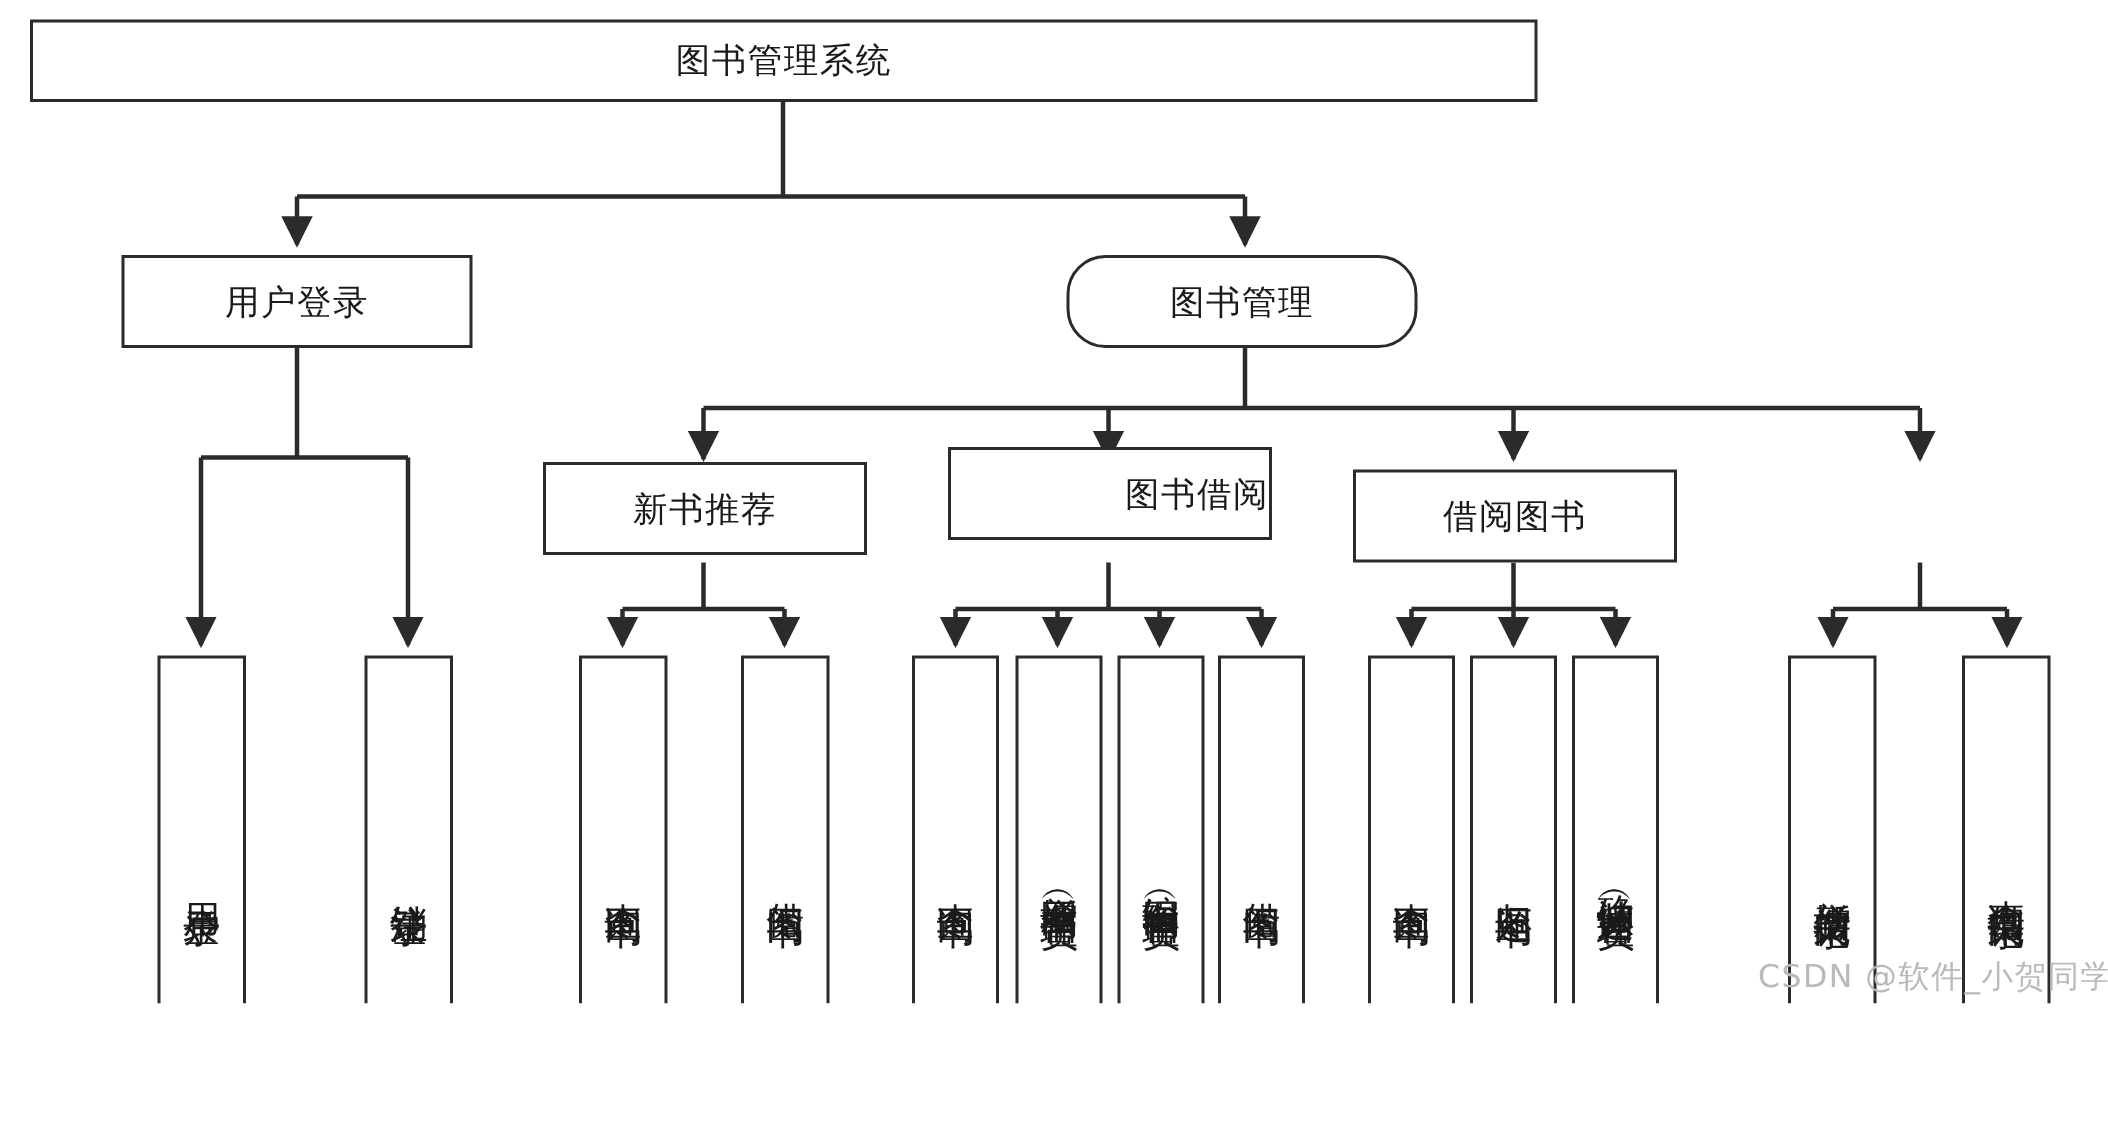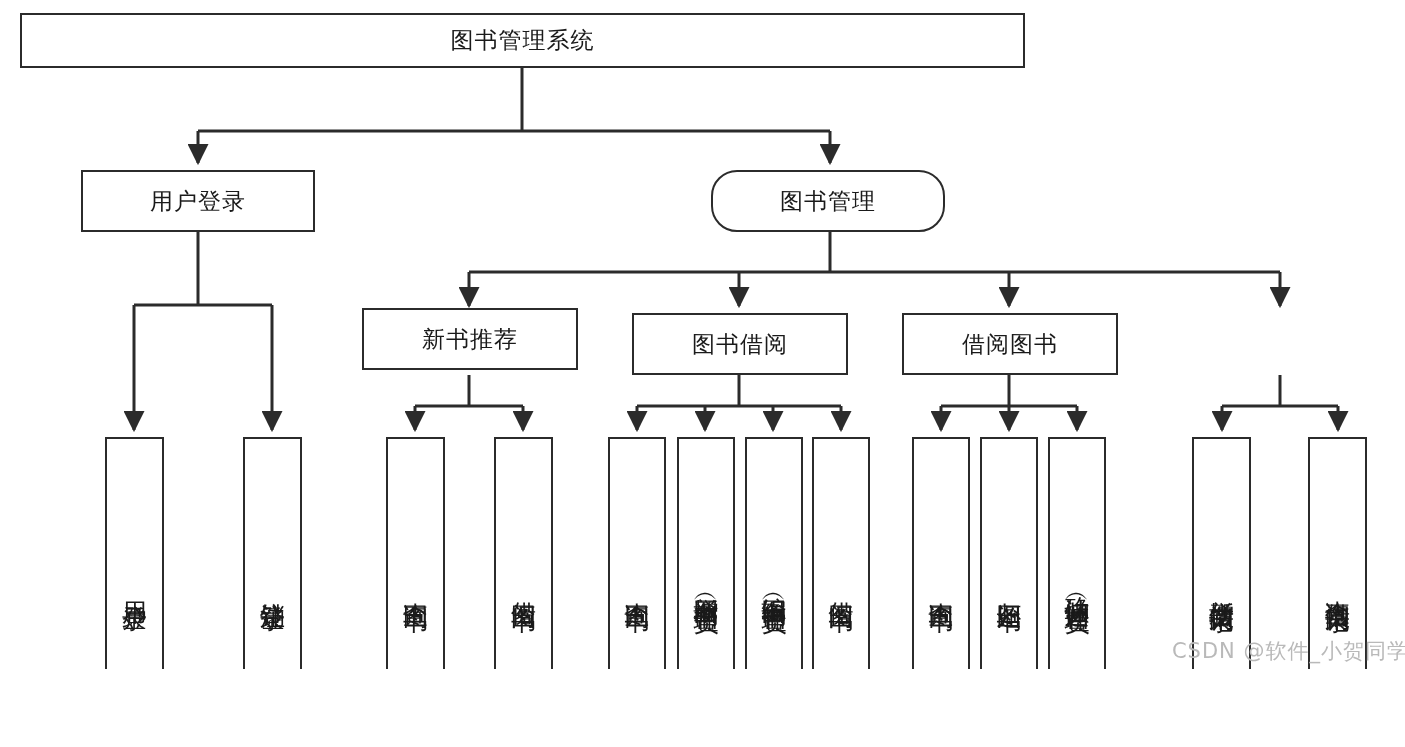--- a/index.html
+++ b/index.html
@@ -125,21 +125,21 @@
   <div class="node horiz" style="left:81px; top:170px; width:234px; height:62px;">
     <span>用户登录</span>
   </div>
   <div class="node horiz" style="left:711px; top:170px; width:234px; height:62px;border-radius:26px;">
     <span>图书管理</span>
   </div>
 
   <div class="node horiz" style="left:362px; top:308px; width:216px; height:62px;">
     <span>新书推荐</span>
   </div>
-  <div class="node horiz" style="left:632px; top:313px; width:216px; height:62px;">
+  <div class="node horiz" style="left:632px; top:298px; width:216px; height:62px;justify-content:flex-end;">
     <span>图书借阅</span>
   </div>
   <div class="node horiz" style="left:902px; top:313px; width:216px; height:62px;">
     <span>借阅图书</span>
   </div>
 
   <div class="node vert" style="left:105px; top:437px; width:59px; height:298px;">
     <span class="vtext">用户登录</span>
   </div>
   <div class="node vert" style="left:243px; top:437px; width:59px; height:298px;">

